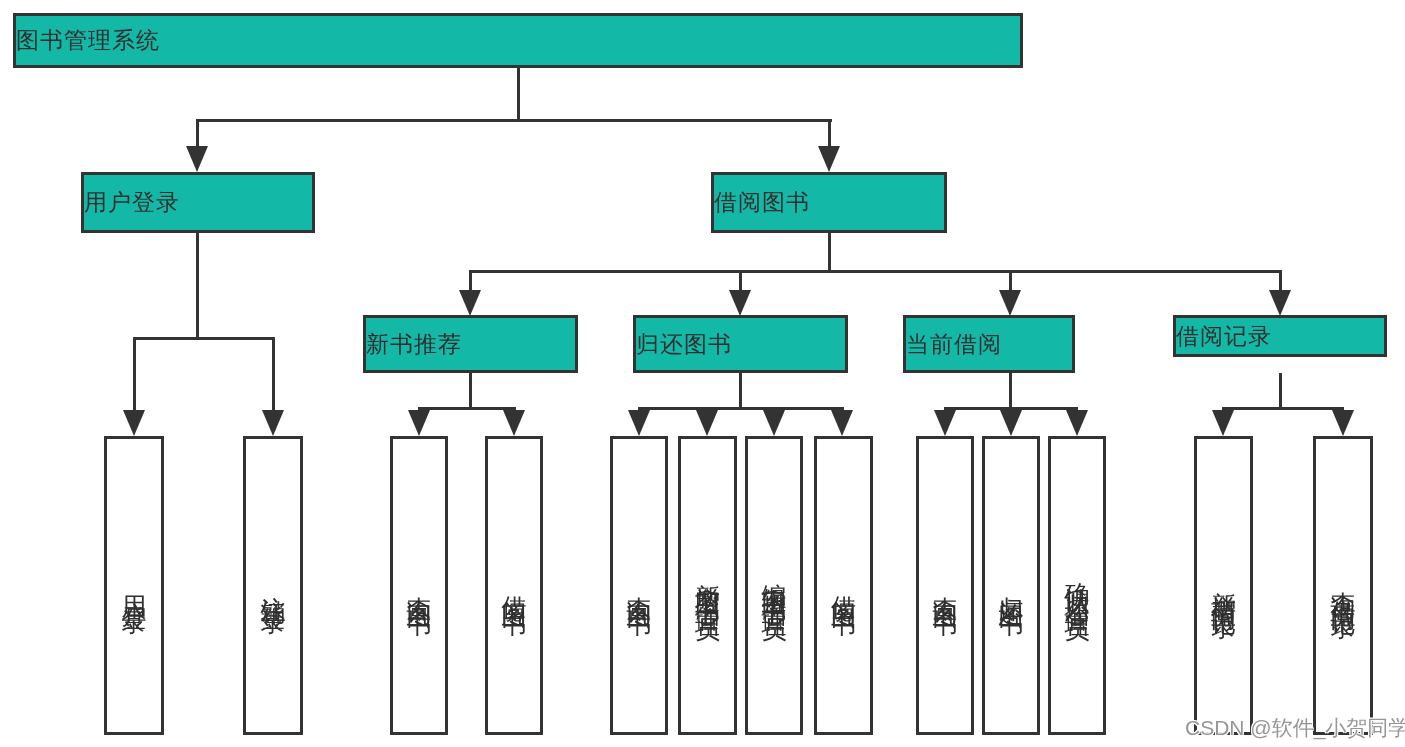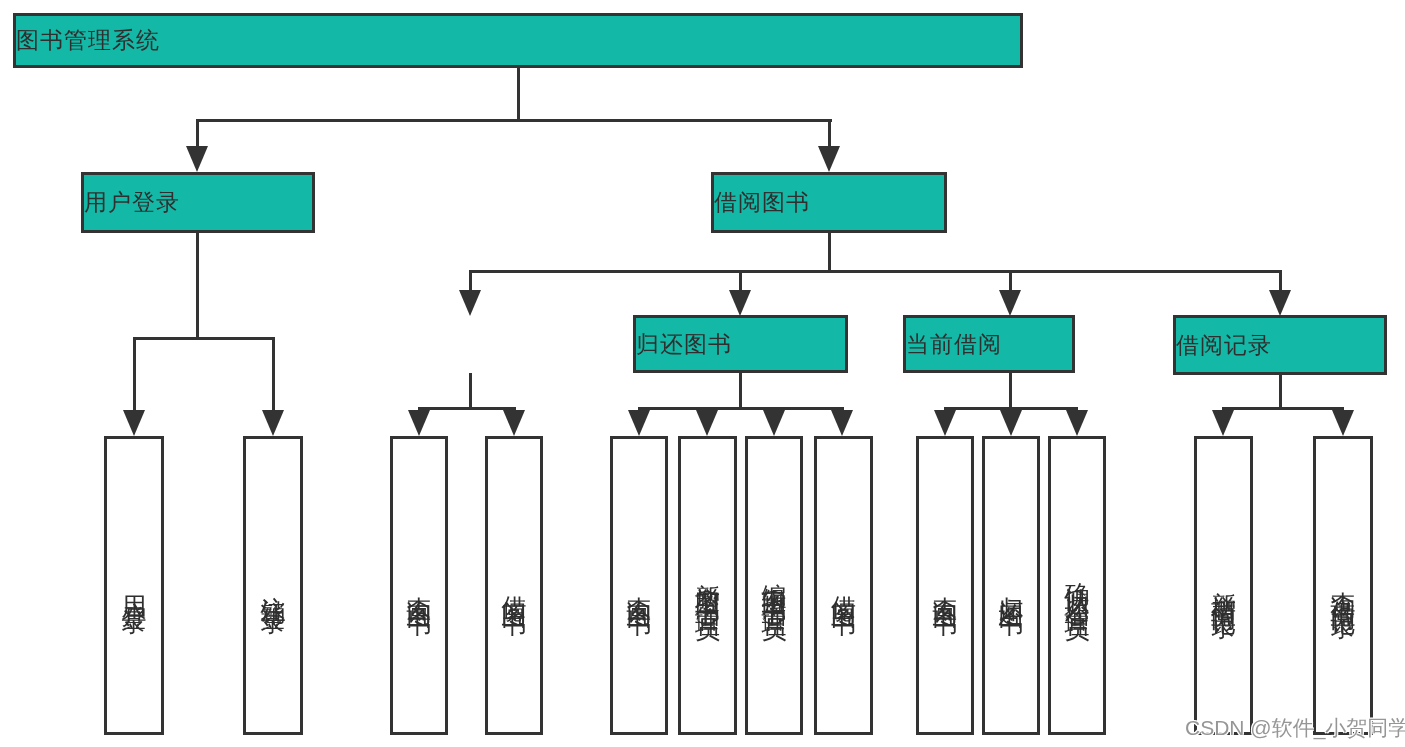--- a/index.html
+++ b/index.html
@@ -69,27 +69,30 @@
   <div class="hline" style="left:469px;top:270px;width:813px"></div>
   <div class="vline" style="left:469px;top:270px;height:26px"></div>
   <div class="vline" style="left:739px;top:270px;height:26px"></div>
   <div class="vline" style="left:1009px;top:270px;height:26px"></div>
   <div class="vline" style="left:1279px;top:270px;height:26px"></div>
   <div class="arrow" style="left:459px;top:290px"></div>
   <div class="arrow" style="left:729px;top:290px"></div>
   <div class="arrow" style="left:999px;top:290px"></div>
   <div class="arrow" style="left:1269px;top:290px"></div>
 
+  <div class="box" style="left:363px;top:315px;width:215px;height:58px">
+    <span>新书推荐</span>
+  </div>
   <div class="box" style="left:633px;top:315px;width:215px;height:58px">
     <span>归还图书</span>
   </div>
   <div class="box" style="left:903px;top:315px;width:172px;height:58px">
     <span>当前借阅</span>
   </div>
-  <div class="box" style="left:1173px;top:315px;width:214px;height:60px">
+  <div class="box" style="left:1173px;top:315px;width:214px;height:42px">
     <span>借阅记录</span>
   </div>
 
   <div class="vline" style="left:469px;top:373px;height:37px"></div>
   <div class="hline" style="left:418px;top:407px;width:98px"></div>
   <div class="arrow" style="left:408px;top:410px"></div>
   <div class="arrow" style="left:503px;top:410px"></div>
 
   <div class="vline" style="left:739px;top:373px;height:37px"></div>
   <div class="hline" style="left:638px;top:407px;width:206px"></div>

